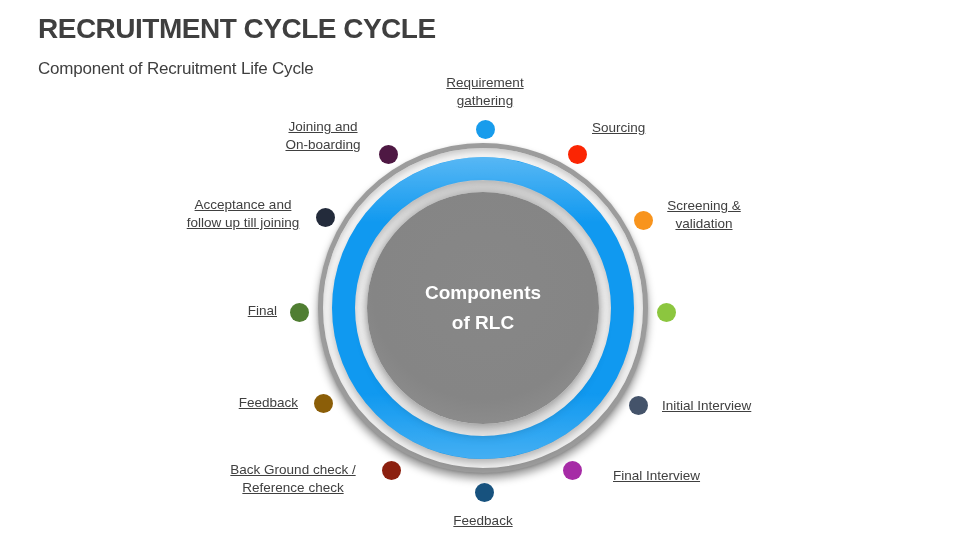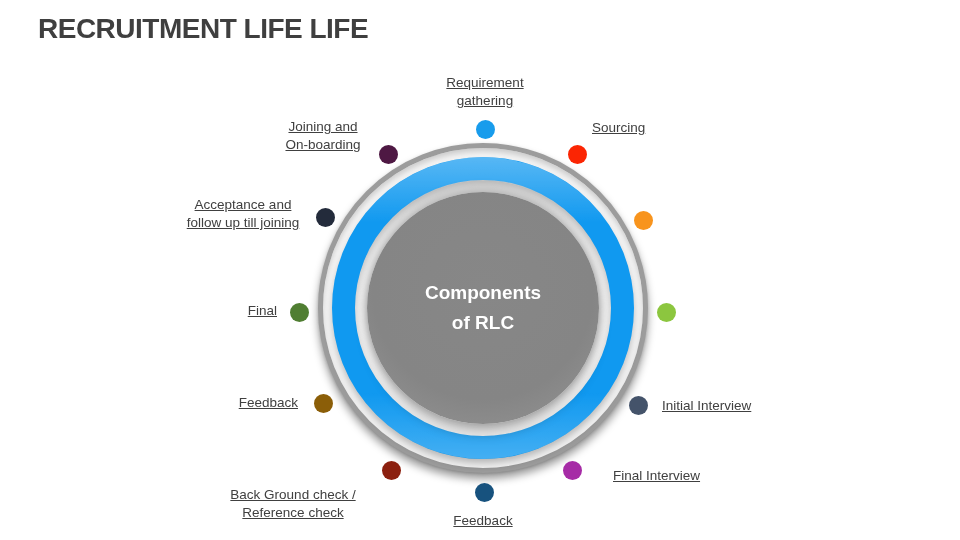--- a/index.html
+++ b/index.html
@@ -70,21 +70,22 @@
     text-decoration:underline;
   }
   .ta-c{text-align:center;}
   .ta-r{text-align:right;}
 </style>
 </head>
 <body>
 
 <div class="stage">
 
-  <h1 class="title">RECRUITMENT LIFE LIFE</h1>
+  <h1 class="title">RECRUITMENT CYCLE CYCLE</h1>
+  <h2 class="subtitle">Component of Recruitment Life Cycle</h2>
 
   <div class="diagram">
 
     <div class="ring-outer"></div>
     <div class="ring-blue"></div>
     <div class="center-circle">
       <div class="center-label">Components
 of RLC</div>
     </div>
 
@@ -97,24 +98,26 @@
     <div class="dot" style="left: 475px; top: 483px; background: rgb(23, 82, 126);"></div>
     <div class="dot" style="left: 382px; top: 461px; background: rgb(140, 32, 15);"></div>
     <div class="dot" style="left: 314px; top: 394px; background: rgb(139, 94, 8);"></div>
     <div class="dot" style="left: 290px; top: 303px; background: rgb(80, 126, 50);"></div>
     <div class="dot" style="left: 316px; top: 208px; background: rgb(35, 43, 59);"></div>
     <div class="dot" style="left: 379px; top: 145px; background: rgb(78, 24, 67);"></div>
 
     <div class="node-label ta-c" style="left:425px;top:74px;width:120px">Requirement
 gathering</div>
     <div class="node-label" style="left:592px;top:119px">Sourcing</div>
+    <div class="node-label ta-c" style="left:649px;top:197px;width:110px">Screening &amp;
+validation</div>
     <div class="node-label" style="left:662px;top:397px">Initial Interview</div>
     <div class="node-label" style="left:613px;top:467px">Final Interview</div>
     <div class="node-label ta-c" style="left:433px;top:512px;width:100px">Feedback</div>
-    <div class="node-label ta-c" style="left:208px;top:486px;width:170px">Back Ground check /
+    <div class="node-label ta-c" style="left:208px;top:461px;width:170px">Back Ground check /
 Reference check</div>
     <div class="node-label ta-r" style="left:198px;top:394px;width:100px">Feedback</div>
     <div class="node-label ta-r" style="left:177px;top:302px;width:100px">Final</div>
     <div class="node-label ta-c" style="left:263px;top:118px;width:120px">Joining and
 On-boarding</div>
     <div class="node-label ta-c" style="left:158px;top:196px;width:170px">Acceptance and
 follow up till joining</div>
 
   </div>
 </div>

